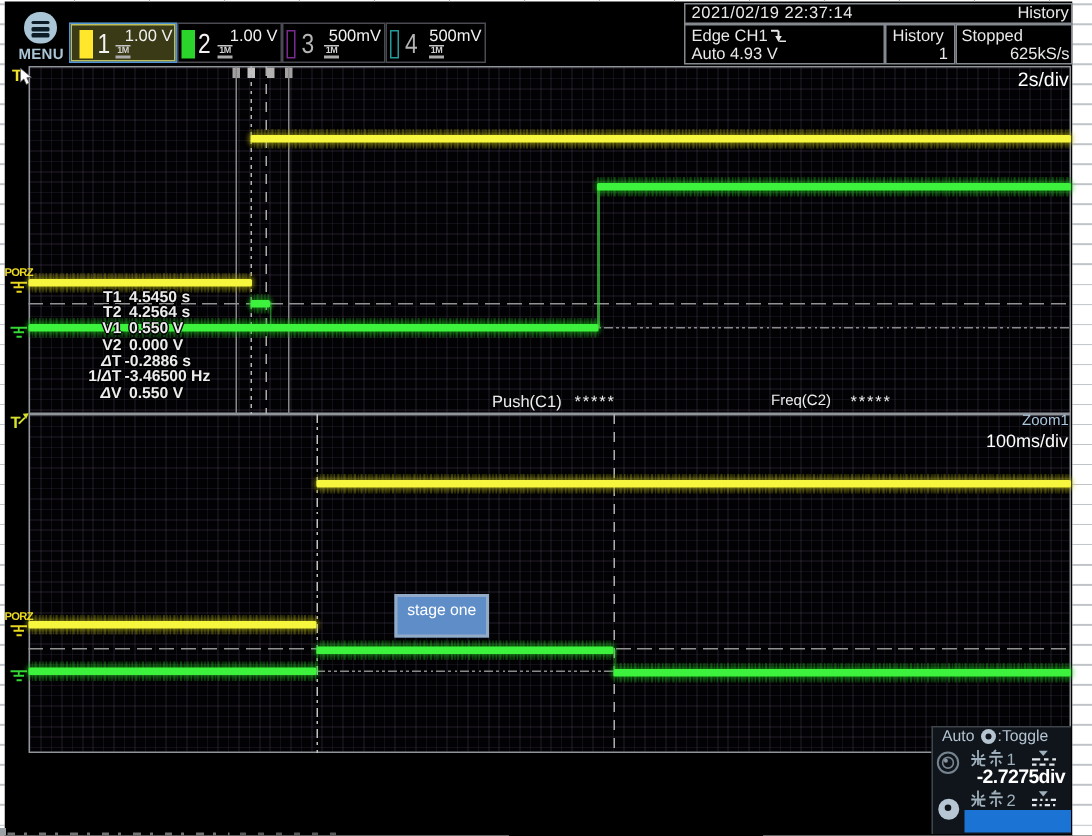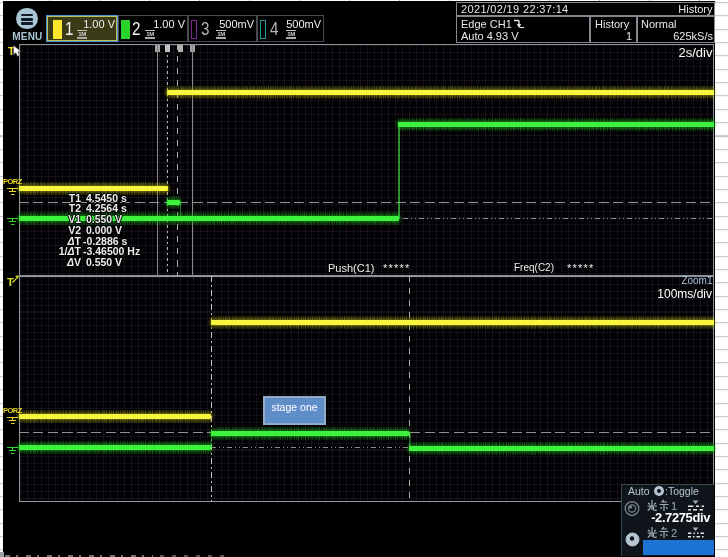--- a/index.html
+++ b/index.html
@@ -75,21 +75,21 @@
 <div class="ibox" style="left:637px;top:16px;width:78px;height:27px;"></div>
 <div class="txt" style="left:461px;top:17.5px;font-size:11px;">Edge CH1</div>
 <svg class="abs" style="left:513px;top:19px;" width="12" height="10" viewBox="0 0 12 10">
     <path d="M1 1.5 H6 M6 1.5 V6" stroke="#e8e8e8" stroke-width="1.3" fill="none"></path>
     <path d="M3.8 5 H8.2 L6 9 Z" fill="#e8e8e8"></path>
     <path d="M6.5 8.5 H11" stroke="#e8e8e8" stroke-width="1.1" fill="none"></path>
   </svg>
 <div class="txt" style="left:461px;top:30px;font-size:11px;">Auto 4.93 V</div>
 <div class="txt" style="left:595px;top:17.5px;font-size:11px;">History</div>
 <div class="txt" style="left:590px;top:30px;width:42px;text-align:right;font-size:11px;">1</div>
-<div class="txt" style="left:641px;top:17.5px;font-size:11px;">Normal</div>
+<div class="txt" style="left:641px;top:17.5px;font-size:11px;">Stopped</div>
 <div class="txt" style="left:637px;top:30px;width:76px;text-align:right;font-size:11px;">625kS/s</div>
 
 <div class="panel" style="left:19px;top:44px;width:695px;height:232px;"></div>
 
 <div class="abs" style="left:154.5px;top:45px;width:5px;height:7px;background:#a2a2a2;"></div>
 <div class="abs" style="left:165px;top:45px;width:5px;height:7px;background:#c2c2c2;"></div>
 <div class="abs" style="left:177.5px;top:45px;width:5px;height:7px;background:#b2b2b2;"></div>
 <div class="abs" style="left:189.5px;top:45px;width:5px;height:7px;background:#a2a2a2;"></div>
 
 <div class="abs vsolid" style="left:157px;top:44px;height:232px;"></div>

